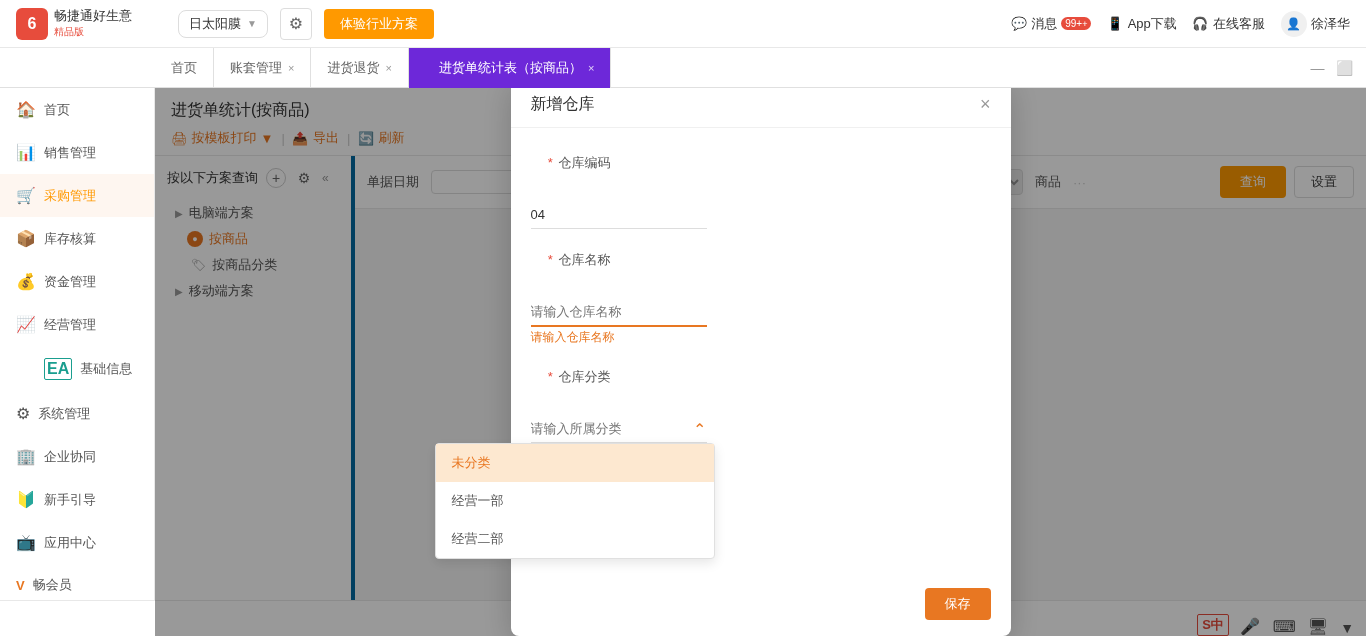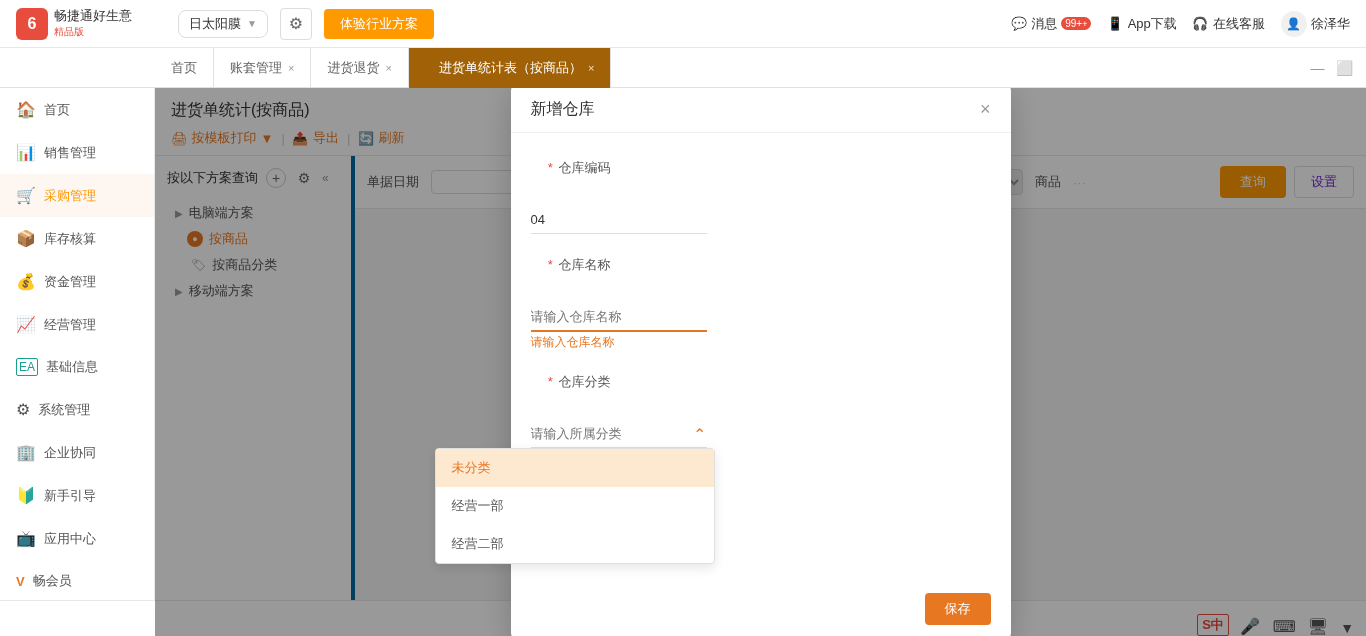--- a/index.html
+++ b/index.html
@@ -85,21 +85,21 @@
       display: flex; align-items: center; gap: 6px;
       padding: 0 16px;
       font-size: 13px;
       color: #666;
       border-right: 1px solid #e0e0e0;
       cursor: pointer;
       position: relative;
     }
     .tab.active {
       color: #fff;
-      background: #a16207;
+      background: #6d28d9;
       padding-left: 30px;
     }
     .tab .close-x { font-size: 11px; color: #999; }
     .tab.active .close-x { color: rgba(255,255,255,0.8); }
     .tab-actions { margin-left: auto; display: flex; align-items: center; gap: 4px; padding-right: 8px; }
     .tab-action-btn { font-size: 14px; color: #999; cursor: pointer; padding: 4px; }
 
     
     .main-layout {
       display: flex;
@@ -187,37 +187,37 @@
     }
     .filter-select {
       border: 1px solid #ddd; border-radius: 4px;
       padding: 4px 8px; font-size: 12px; width: 120px; color: #999;
     }
     .query-btn {
       background: #f90; color: white; border: none;
       border-radius: 4px; padding: 6px 20px; font-size: 13px; cursor: pointer;
     }
     .setting-btn {
-      background: white; color: #6d28d9; border: 1px solid #ddd;
+      background: white; color: #404040; border: 1px solid #ddd;
       border-radius: 4px; padding: 6px 16px; font-size: 13px; cursor: pointer;
     }
 
     
     .empty-state {
       display: flex; flex-direction: column; align-items: center;
       justify-content: center; padding: 60px 0; color: #999;
     }
     .empty-icon { font-size: 60px; color: #ddd; margin-bottom: 16px; }
     .empty-text { font-size: 13px; color: #999; margin-bottom: 8px; }
 
     
     .overlay {
       position: absolute; top: 0; left: 0; right: 0; bottom: 0;
       background: rgba(0,0,0,0.4);
-      display: flex; align-items: center; justify-content: center;
+      display: flex; align-items: flex-end; justify-content: center;
       z-index: 100;
     }
 
     
     .dialog {
       background: white;
       border-radius: 8px;
       width: 500px;
       box-shadow: 0 8px 32px rgba(0,0,0,0.2);
       position: relative;
@@ -391,21 +391,21 @@
     </div>
     <div class="sidebar-item">
       <span class="si-icon">💰</span>
       <span>资金管理</span>
     </div>
     <div class="sidebar-item">
       <span class="si-icon">📈</span>
       <span>经营管理</span>
     </div>
     <div class="sidebar-item">
-      <span class="si-icon" style="font-size:12px;font-weight:normal;color:#1a9e8f;border:1px solid #1a9e8f;padding:1px 2px;border-radius:2px;">EA</span>
+      <span class="si-icon" style="font-size:16px;font-weight:bold;color:#1a9e8f;border:1px solid #1a9e8f;padding:1px 2px;border-radius:2px;margin-left:28px;">EA</span>
       <span>基础信息</span>
     </div>
     <div class="sidebar-item">
       <span class="si-icon">⚙</span>
       <span>系统管理</span>
     </div>
     <div class="sidebar-item">
       <span class="si-icon">🏢</span>
       <span>企业协同</span>
     </div>

